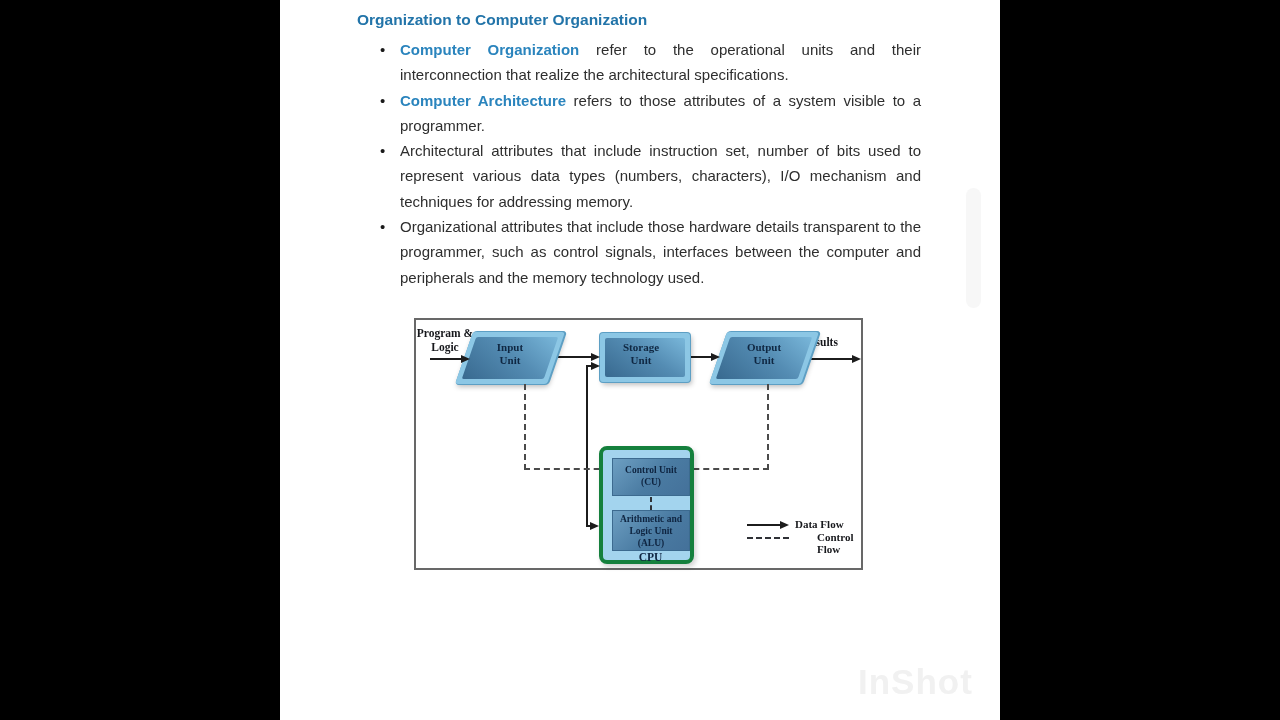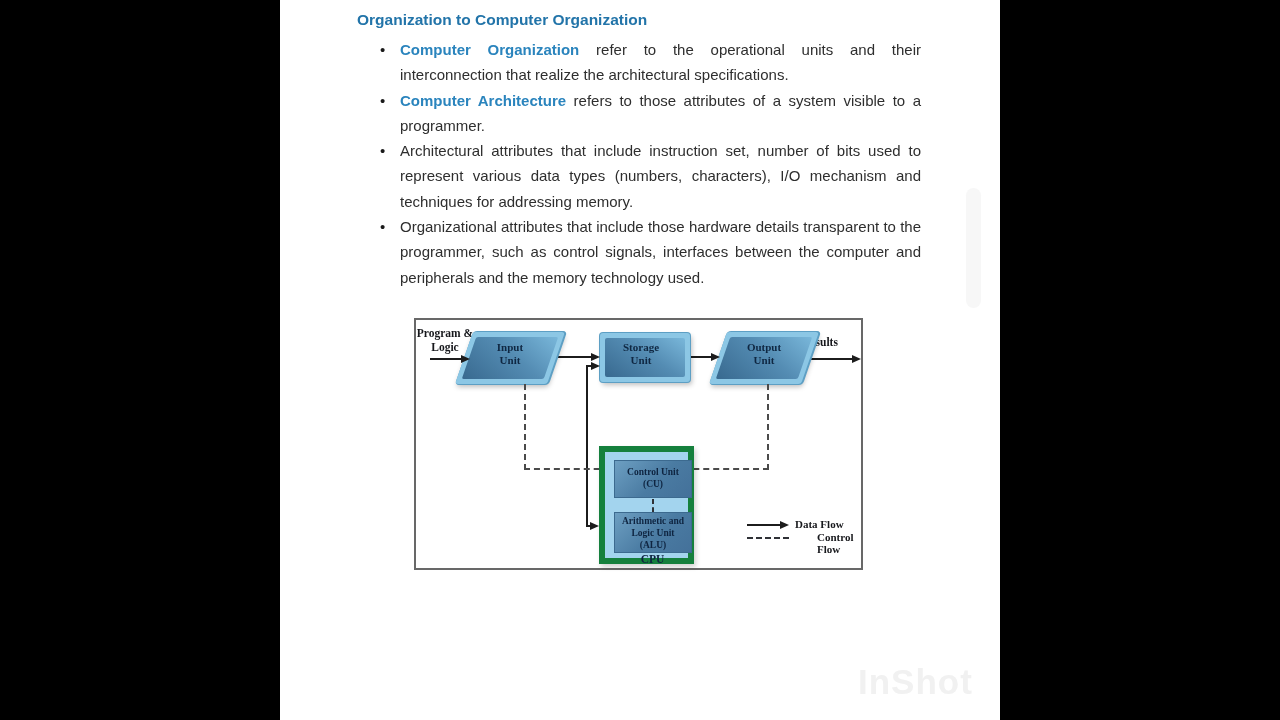--- a/index.html
+++ b/index.html
@@ -37,21 +37,21 @@
   .rect{
     position:absolute;background:#8cc7e5;border-radius:3px;
     box-shadow:0 0 0 1px #5d9fc4,2px 3px 5px rgba(0,0,0,.25);
   }
   .rect .inner{position:absolute;left:5px;top:5px;right:5px;bottom:5px;
     background:linear-gradient(215deg,#79b7da 0%,#548cb3 45%,#38698f 100%);border-radius:2px;}
   .block-label{position:absolute;font-family:"Liberation Serif",serif;font-weight:bold;
     color:#0f2742;font-size:11px;line-height:13px;text-align:center;z-index:5;}
   .cpu-box{
     position:absolute;left:183px;top:126px;width:95px;height:118px;
-    background:#a3d4ee;border:6px solid #15803d;border-radius:0;box-sizing:border-box;z-index:3;
+    background:#a3d4ee;border:4px solid #15803d;border-radius:8px;box-sizing:border-box;z-index:3;
     box-shadow:2px 3px 5px rgba(0,0,0,.18);
   }
   .cpu-sub{
     position:absolute;background:linear-gradient(135deg,#6d9fc2 0%,#4a7ba2 55%,#44719a 100%);
     border:1px solid #3c6a8f;box-sizing:border-box;z-index:4;
   }
   .cpu-sub-label{position:absolute;width:100%;font-family:"Liberation Serif",serif;
     font-weight:bold;color:#0e2440;font-size:9.5px;line-height:12px;text-align:center;z-index:5;}
   .hline{position:absolute;height:2px;background:#1c1c1c;}
   .vline{position:absolute;width:2px;background:#1c1c1c;}

